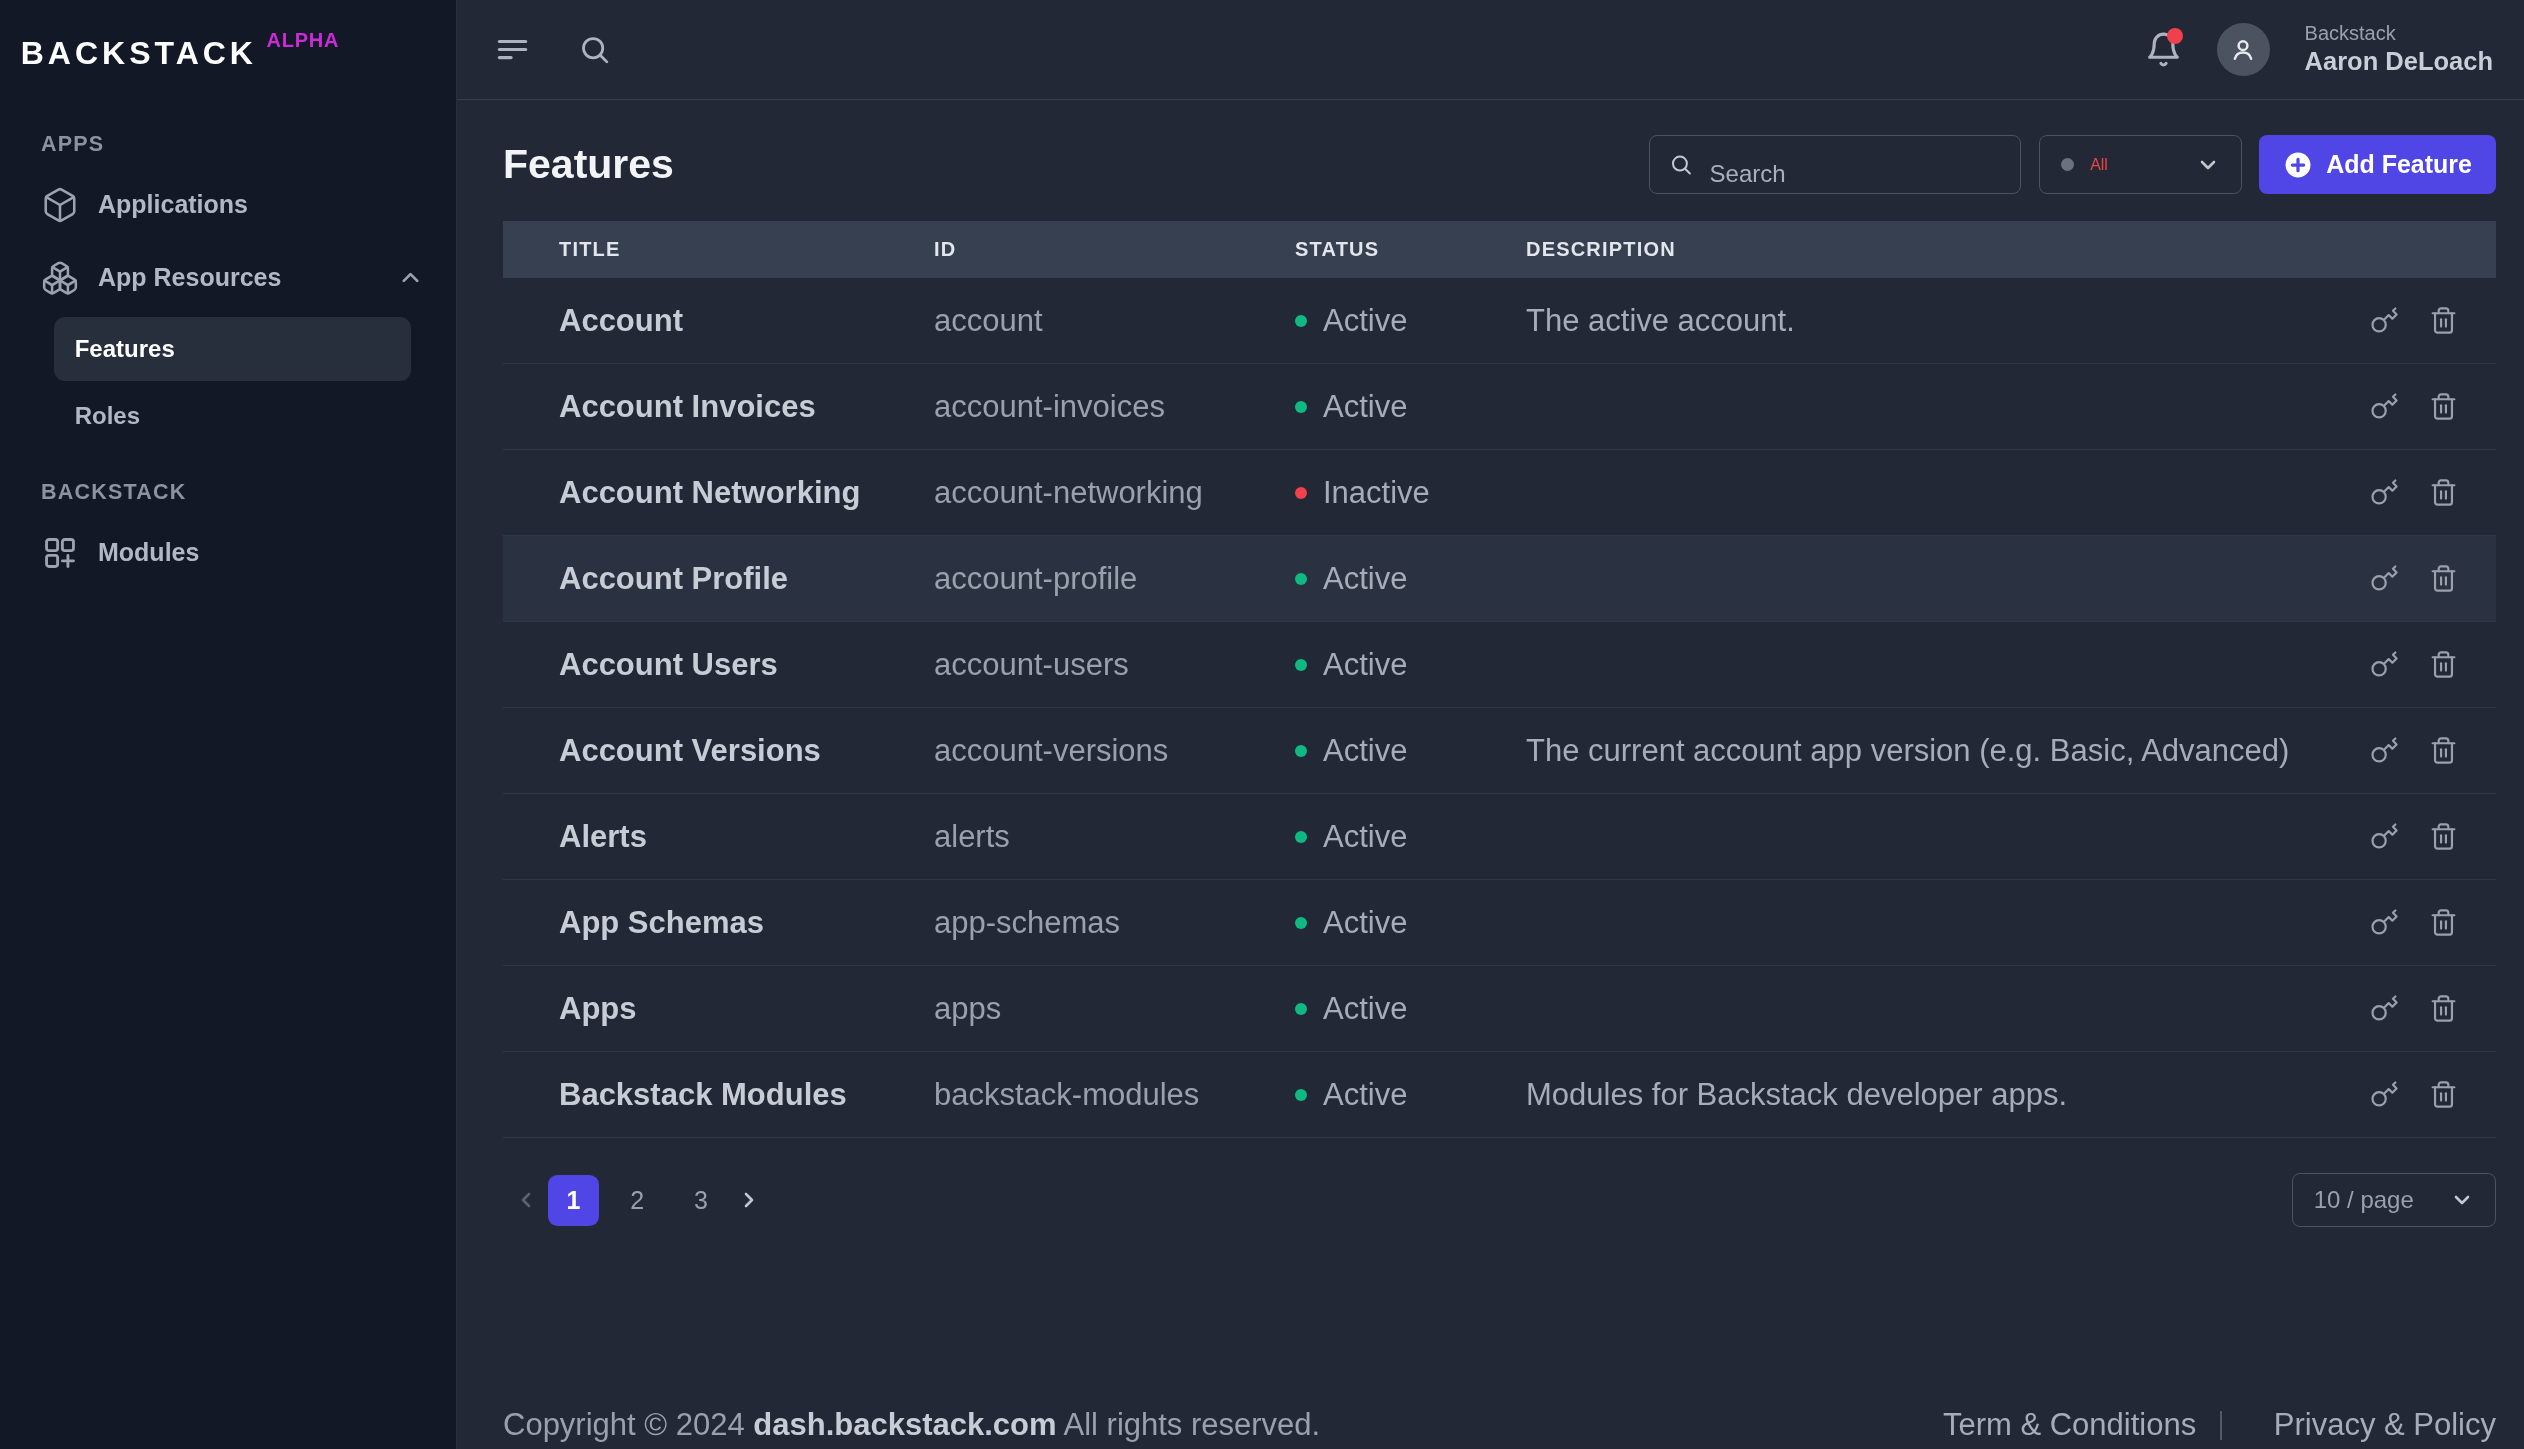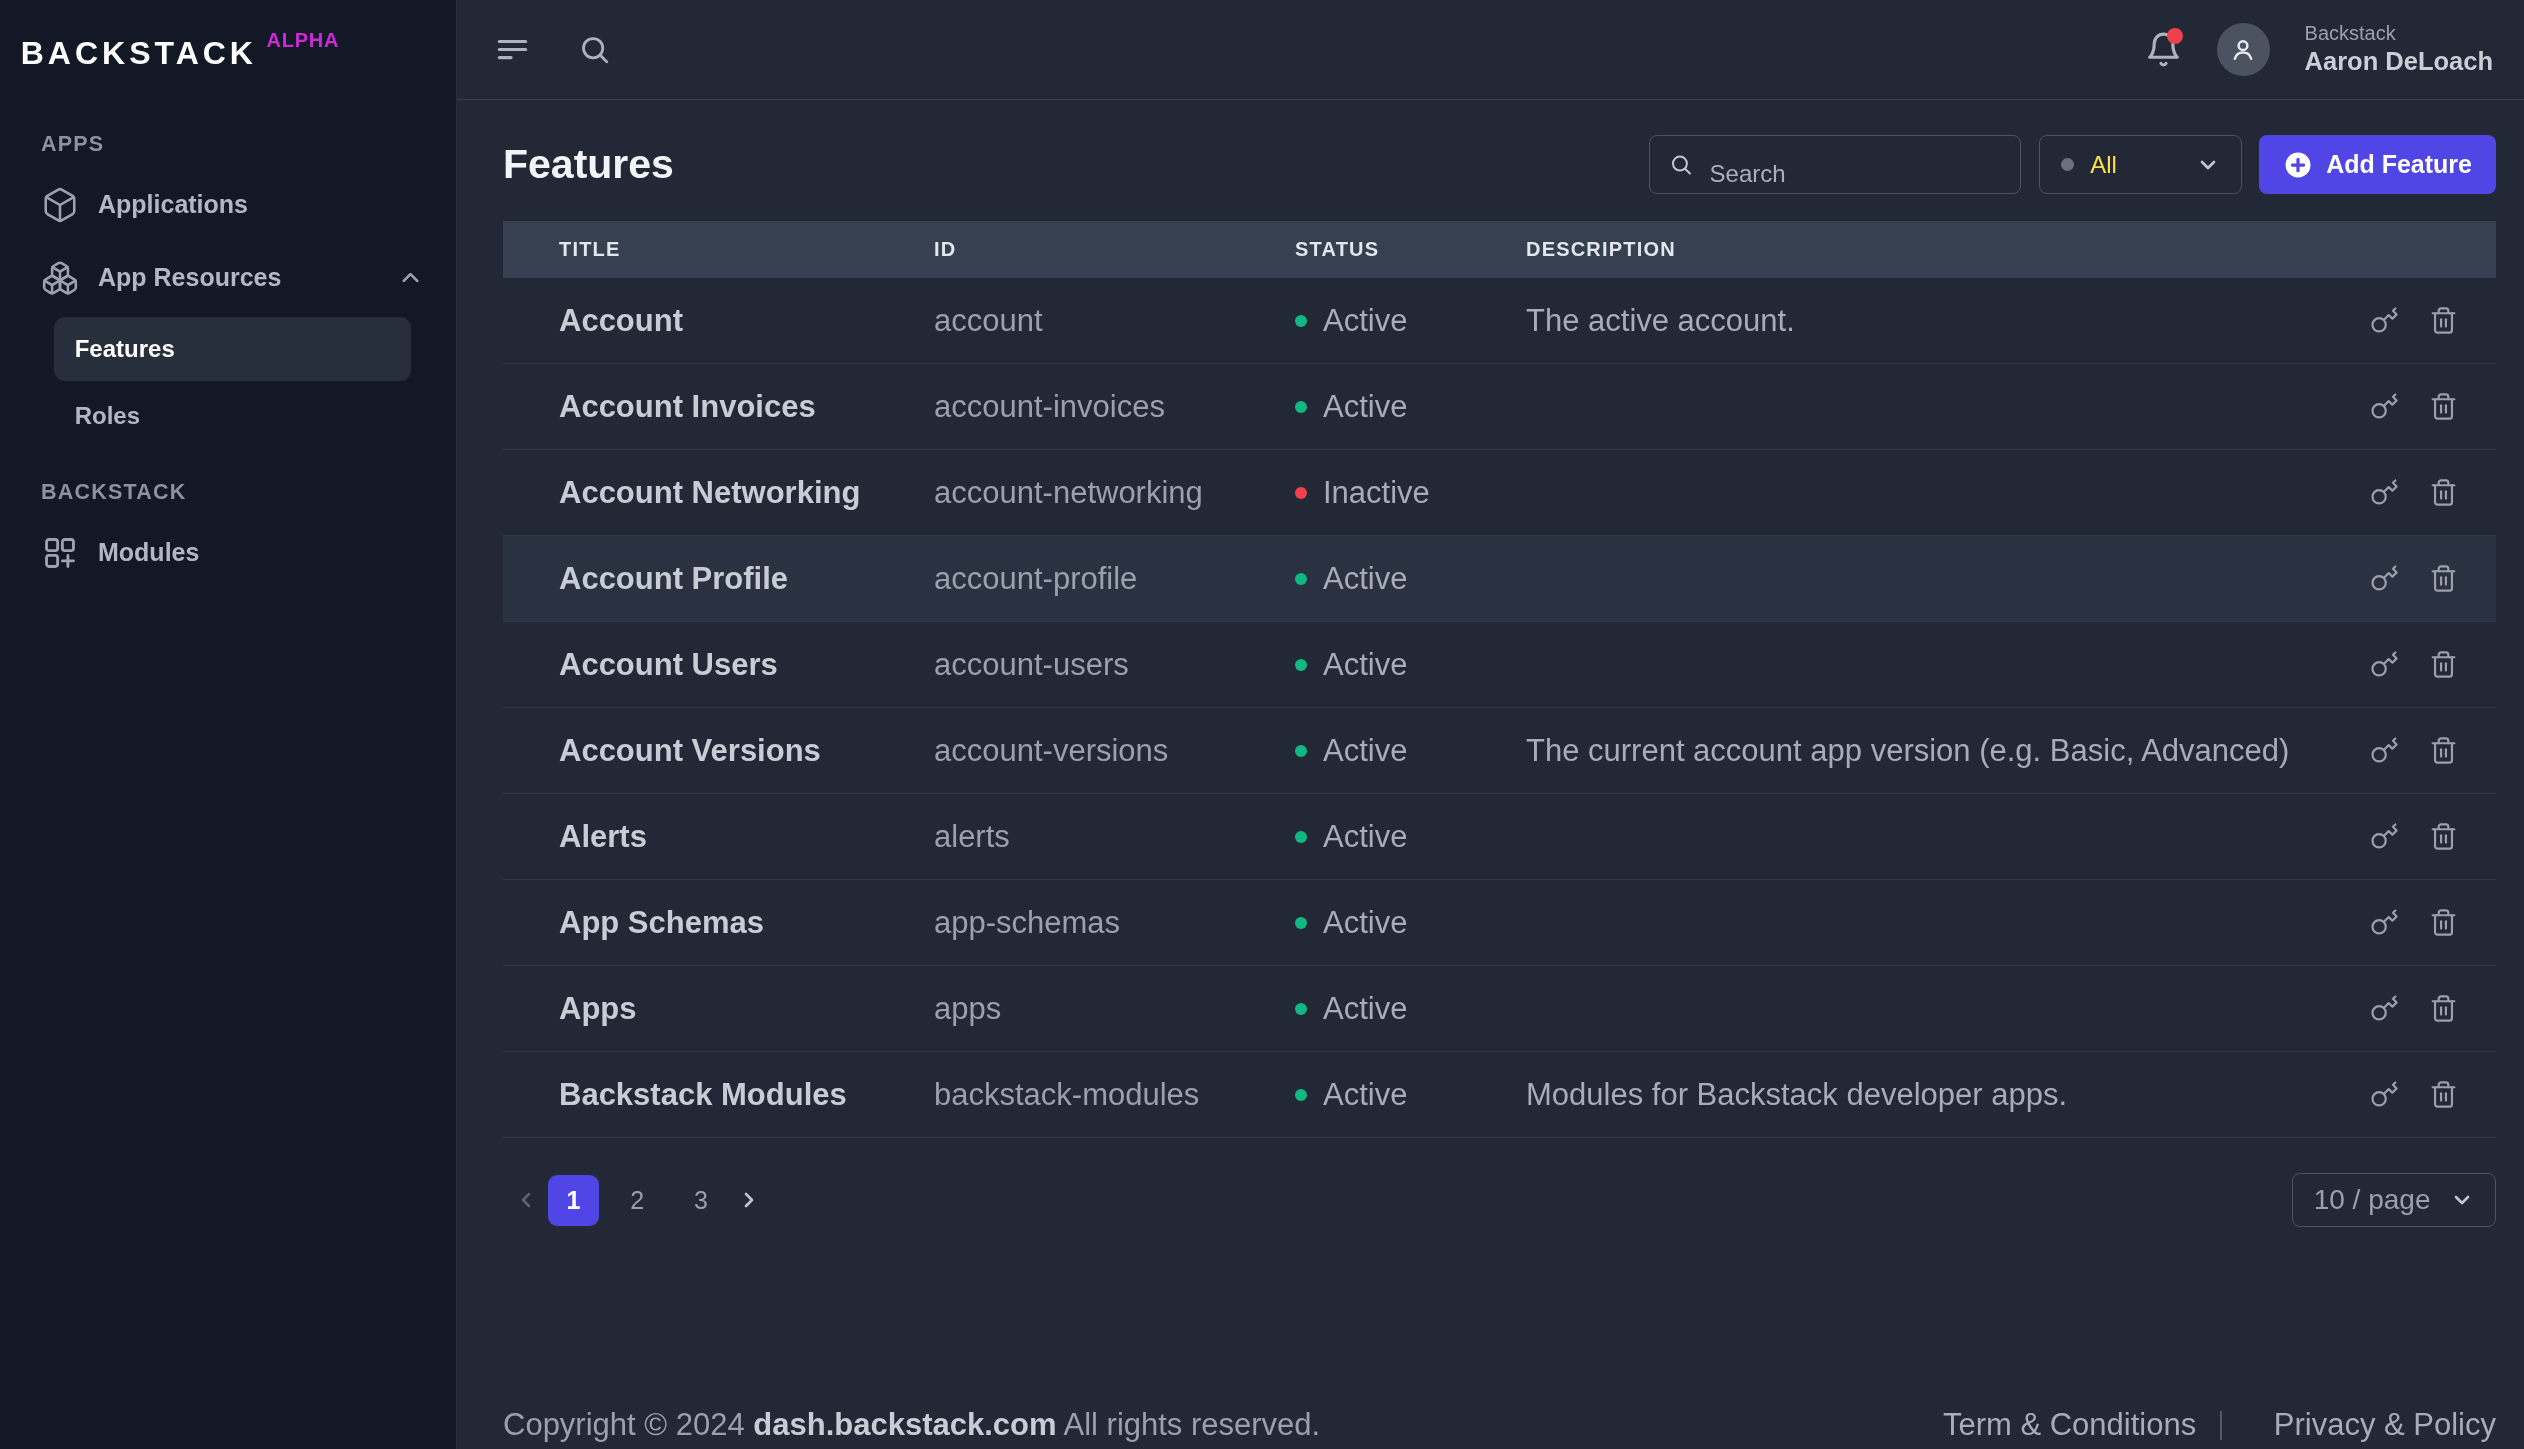--- a/index.html
+++ b/index.html
@@ -67,21 +67,21 @@
   .search-box input {
     background: transparent; border: none; outline: none;
     color: #dfe3e9; font-size: 24px; width: 100%; font-family: inherit; margin-top: 19px;
   }
   .search-box input::placeholder { color: #aab0bb; }
   .filter-select {
     width: 203px; height: 59px; border: 1.6px solid #4a5263; border-radius: 8px;
     display: flex; align-items: center; padding: 0 20.7px; gap: 16px; cursor: pointer;
   }
   .filter-dot { width: 13.5px; height: 13.5px; border-radius: 50%; background: #6a7280; }
-  .filter-label { font-size: 24px; color: #fde047; }
+  .filter-label { font-size: 16px; color: #ef4444; }
   .filter-select .chev { margin-left: auto; }
   .chev svg { width: 24px; height: 24px; stroke: #c3c8d0; }
   .add-btn {
     height: 59px; padding: 0 24px; background: #4f46e5; border-radius: 8px;
     display: flex; align-items: center; gap: 12.7px; color: #ffffff;
     font-size: 25px; font-weight: 700;
   }
 
   
   .table { width: 100%; }
@@ -115,21 +115,21 @@
   .page-btn {
     min-width: 51px; height: 51px; border-radius: 9.5px;
     display: flex; align-items: center; justify-content: center;
     font-size: 25px; color: #9aa1ad;
   }
   .page-btn.active { background: #4f46e5; color: #ffffff; font-weight: 700; }
   .page-size {
     margin-left: auto; width: 204px; height: 54px; border: 1.6px solid #4a5263; border-radius: 8px;
     display: flex; align-items: center; padding: 0 20.7px; cursor: pointer;
   }
-  .page-size-label { font-size: 28px; color: #9aa1ad; }
+  .page-size-label { font-size: 24px; color: #9aa1ad; }
   .page-size .chev { margin-left: auto; }
 
   
   .page-footer {
     margin-top: auto; display: flex; justify-content: space-between; align-items: flex-start;
     padding-bottom: 6px; font-size: 31px; color: #99a1ad;
   }
   .domain { font-weight: 700; color: #c7ccd5; }
   .footer-links { display: flex; align-items: center; gap: 24px; }
   .flink { color: #a6adb9; cursor: pointer; margin-left: 28px; }

